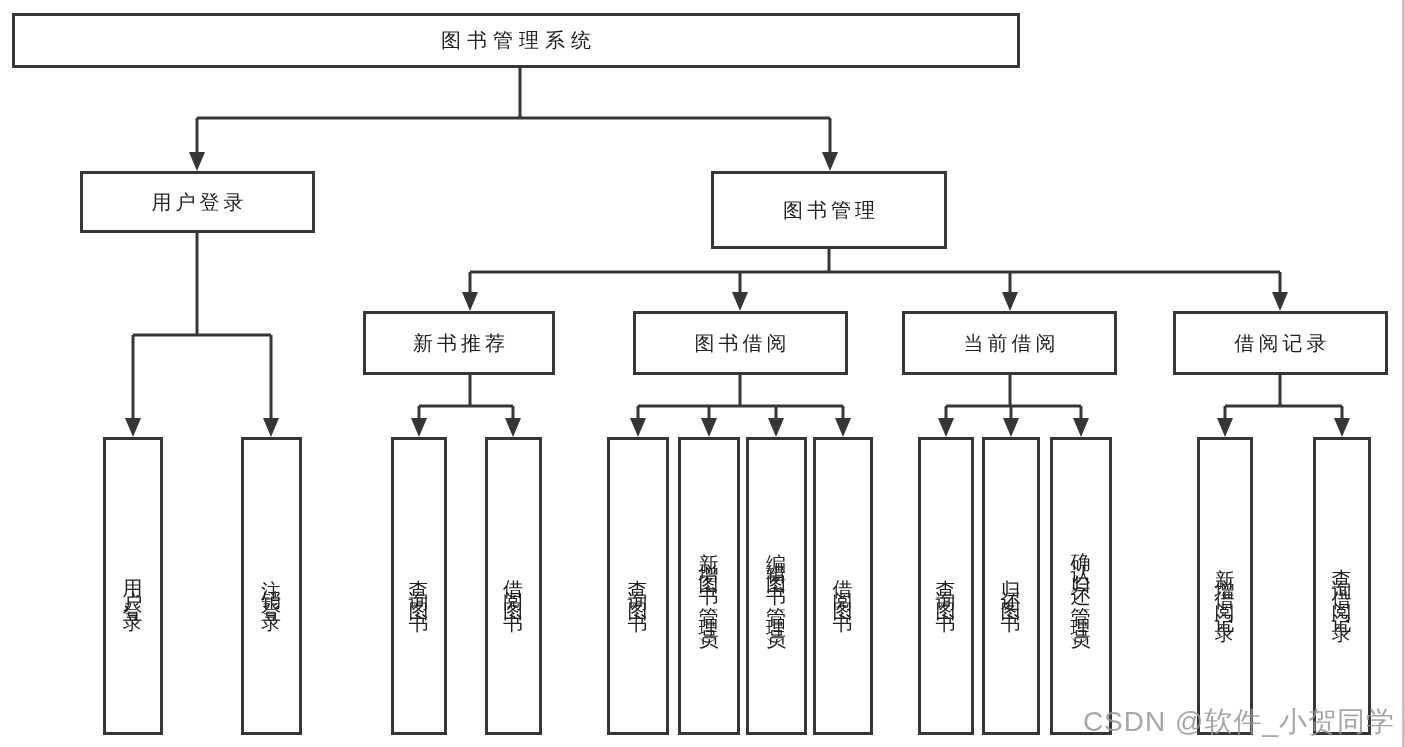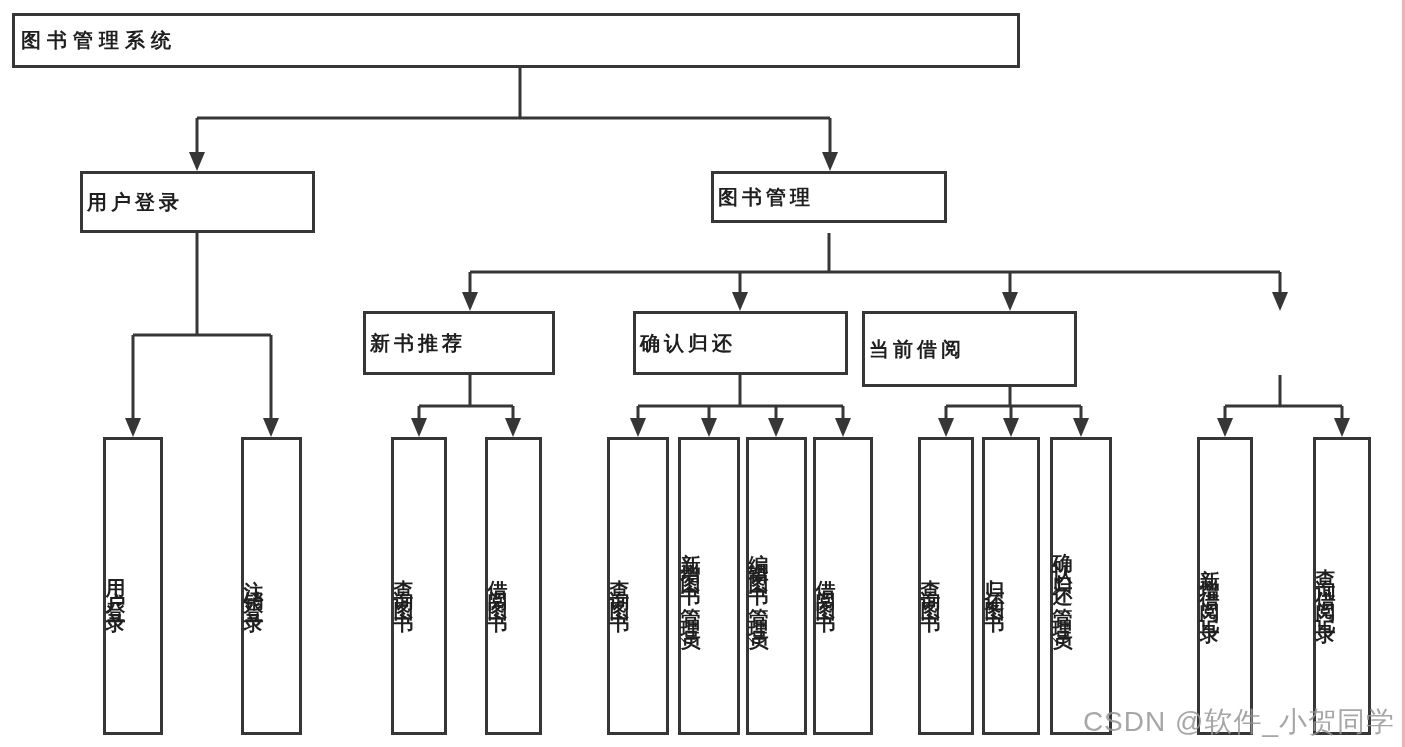--- a/index.html
+++ b/index.html
@@ -3,22 +3,22 @@
 <meta charset="utf-8">
 <style>
   html,body{margin:0;padding:0;background:#ffffff;}
   body{
     width:1405px;height:747px;position:relative;overflow:hidden;
     font-family:"Liberation Sans",sans-serif;
   }
   .stage{position:absolute;inset:0;background:#ffffff;}
   .node{
     position:absolute;background:#ffffff;border:3px solid #363636;
-    display:flex;align-items:center;
-    box-sizing:border-box;color:#1f1f1f;font-weight:bold;
+    display:flex;align-items:center;justify-content:center;
+    box-sizing:border-box;color:#1f1f1f;
   }
   .hlabel{font-size:20px;letter-spacing:6px;white-space:nowrap;text-indent:6px;}
   .l23 .hlabel{letter-spacing:4px;text-indent:4px;}
   .vnode{top:437px;height:298px;}
   .vlabel{
     writing-mode:vertical-rl;text-orientation:mixed;
     font-size:20px;line-height:1;letter-spacing:11px;
     color:#1f1f1f;white-space:nowrap;
   }
   svg.wires{position:absolute;left:0;top:0;pointer-events:none;}
@@ -77,32 +77,35 @@
     </g>
   </svg>
 
   <div class="node" style="left:12px;top:13px;width:1008px;height:55px;">
     <span class="hlabel">图书管理系统</span>
   </div>
 
   <div class="node l23" style="left:80px;top:171px;width:235px;height:62px;">
     <span class="hlabel">用户登录</span>
   </div>
-  <div class="node l23" style="left:711px;top:171px;width:236px;height:52px;">
+  <div class="node l23" style="left:711px;top:171px;width:236px;height:78px;">
     <span class="hlabel">图书管理</span>
   </div>
 
   <div class="node l23" style="left:363px;top:311px;width:192px;height:64px;">
     <span class="hlabel">新书推荐</span>
   </div>
   <div class="node l23" style="left:633px;top:311px;width:215px;height:64px;">
-    <span class="hlabel">确认归还</span>
+    <span class="hlabel">图书借阅</span>
   </div>
-  <div class="node l23" style="left:862px;top:311px;width:215px;height:76px;">
+  <div class="node l23" style="left:902px;top:311px;width:215px;height:64px;">
     <span class="hlabel">当前借阅</span>
+  </div>
+  <div class="node l23" style="left:1173px;top:311px;width:215px;height:64px;">
+    <span class="hlabel">借阅记录</span>
   </div>
 
   <div class="node vnode" style="left:103px;width:60px;">
     <span class="vlabel">用户登录</span>
   </div>
   <div class="node vnode" style="left:241px;width:61px;">
     <span class="vlabel">注销登录</span>
   </div>
   <div class="node vnode" style="left:391px;width:56px;">
     <span class="vlabel">查询图书</span>

